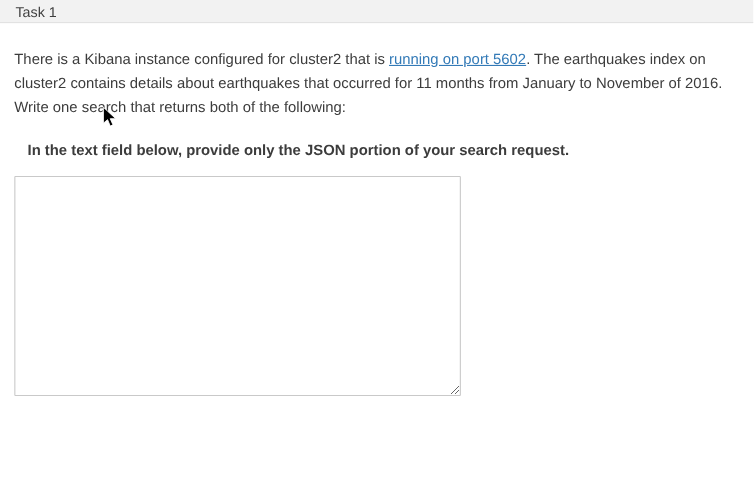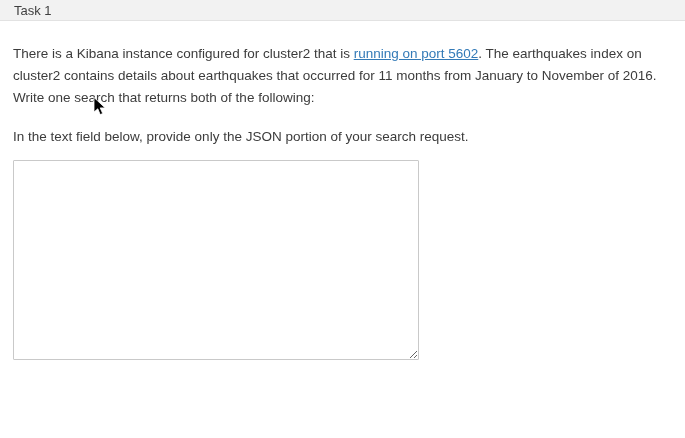--- a/index.html
+++ b/index.html
@@ -43,24 +43,25 @@
     margin: 8px 0 0 0;
     padding: 0 0 0 40px;
     list-style: disc;
   }
   ul.requirements li {
     font-size: 13.5px;
     line-height: 22px;
     color: #3c3c3c;
   }
   .instruction {
-    margin: 9px 0 0 0;
+    margin: 9px 0 0 12px;
     font-size: 13.5px;
     line-height: 22px;
     color: #3c3c3c;
+    font-weight: bold;
   }
   .answer-box {
     display: block;
     margin-top: 12px;
     width: 406px;
     height: 200px;
     background: #ffffff;
     border: 1px solid #c9c9c9;
     border-radius: 1px;
     resize: both;

